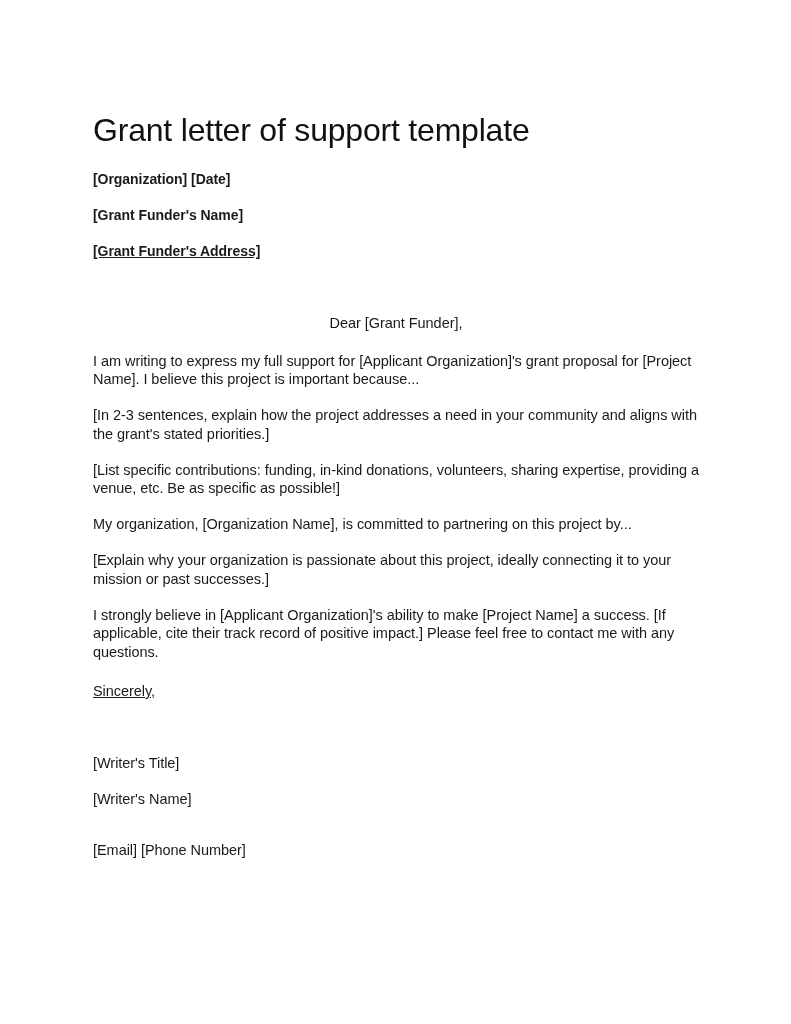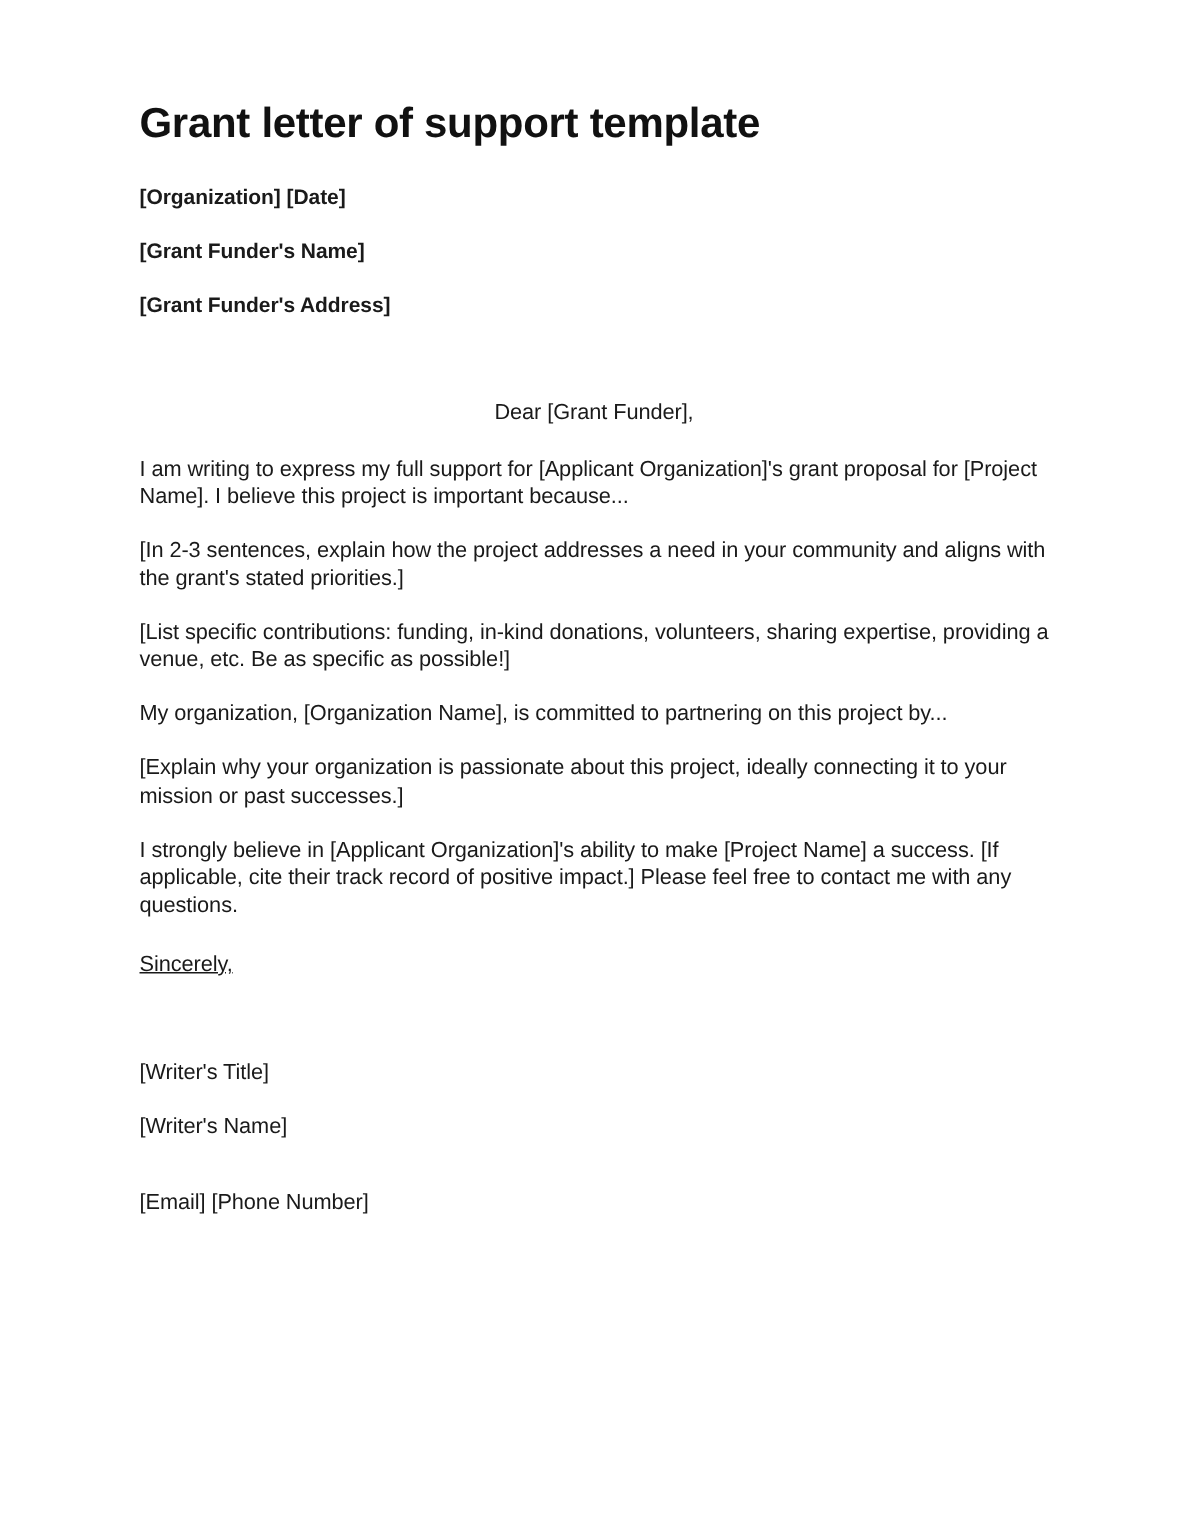--- a/index.html
+++ b/index.html
@@ -23,41 +23,42 @@
     box-sizing: border-box;
     padding: 0;
   }
   .doc-body {
     position: absolute;
     left: 93px;
     top: 0;
     width: 606px;
   }
   .doc-title {
-    font-size: 28px;
-    font-weight: bold;
+    font-size: 32px;
+    font-weight: normal;
     line-height: 28px;
     letter-spacing: -0.2px;
     color: #111111;
     margin: 0;
-    padding-top: 68px;
+    padding-top: 116px;
   }
   .addr-block {
     margin-top: 26px;
   }
   .addr-line {
     font-size: 14px;
     font-weight: bold;
     line-height: 18px;
     color: #1a1a1a;
     margin: 0 0 18px 0;
     letter-spacing: -0.05px;
   }
   .addr-line:last-child {
     margin-bottom: 0;
+    text-decoration: underline;
   }
   .letter-block {
     margin-top: 54px;
   }
   .para {
     font-size: 14.5px;
     line-height: 18.5px;
     color: #1a1a1a;
     margin: 0 0 17.5px 0;
     letter-spacing: -0.05px;

